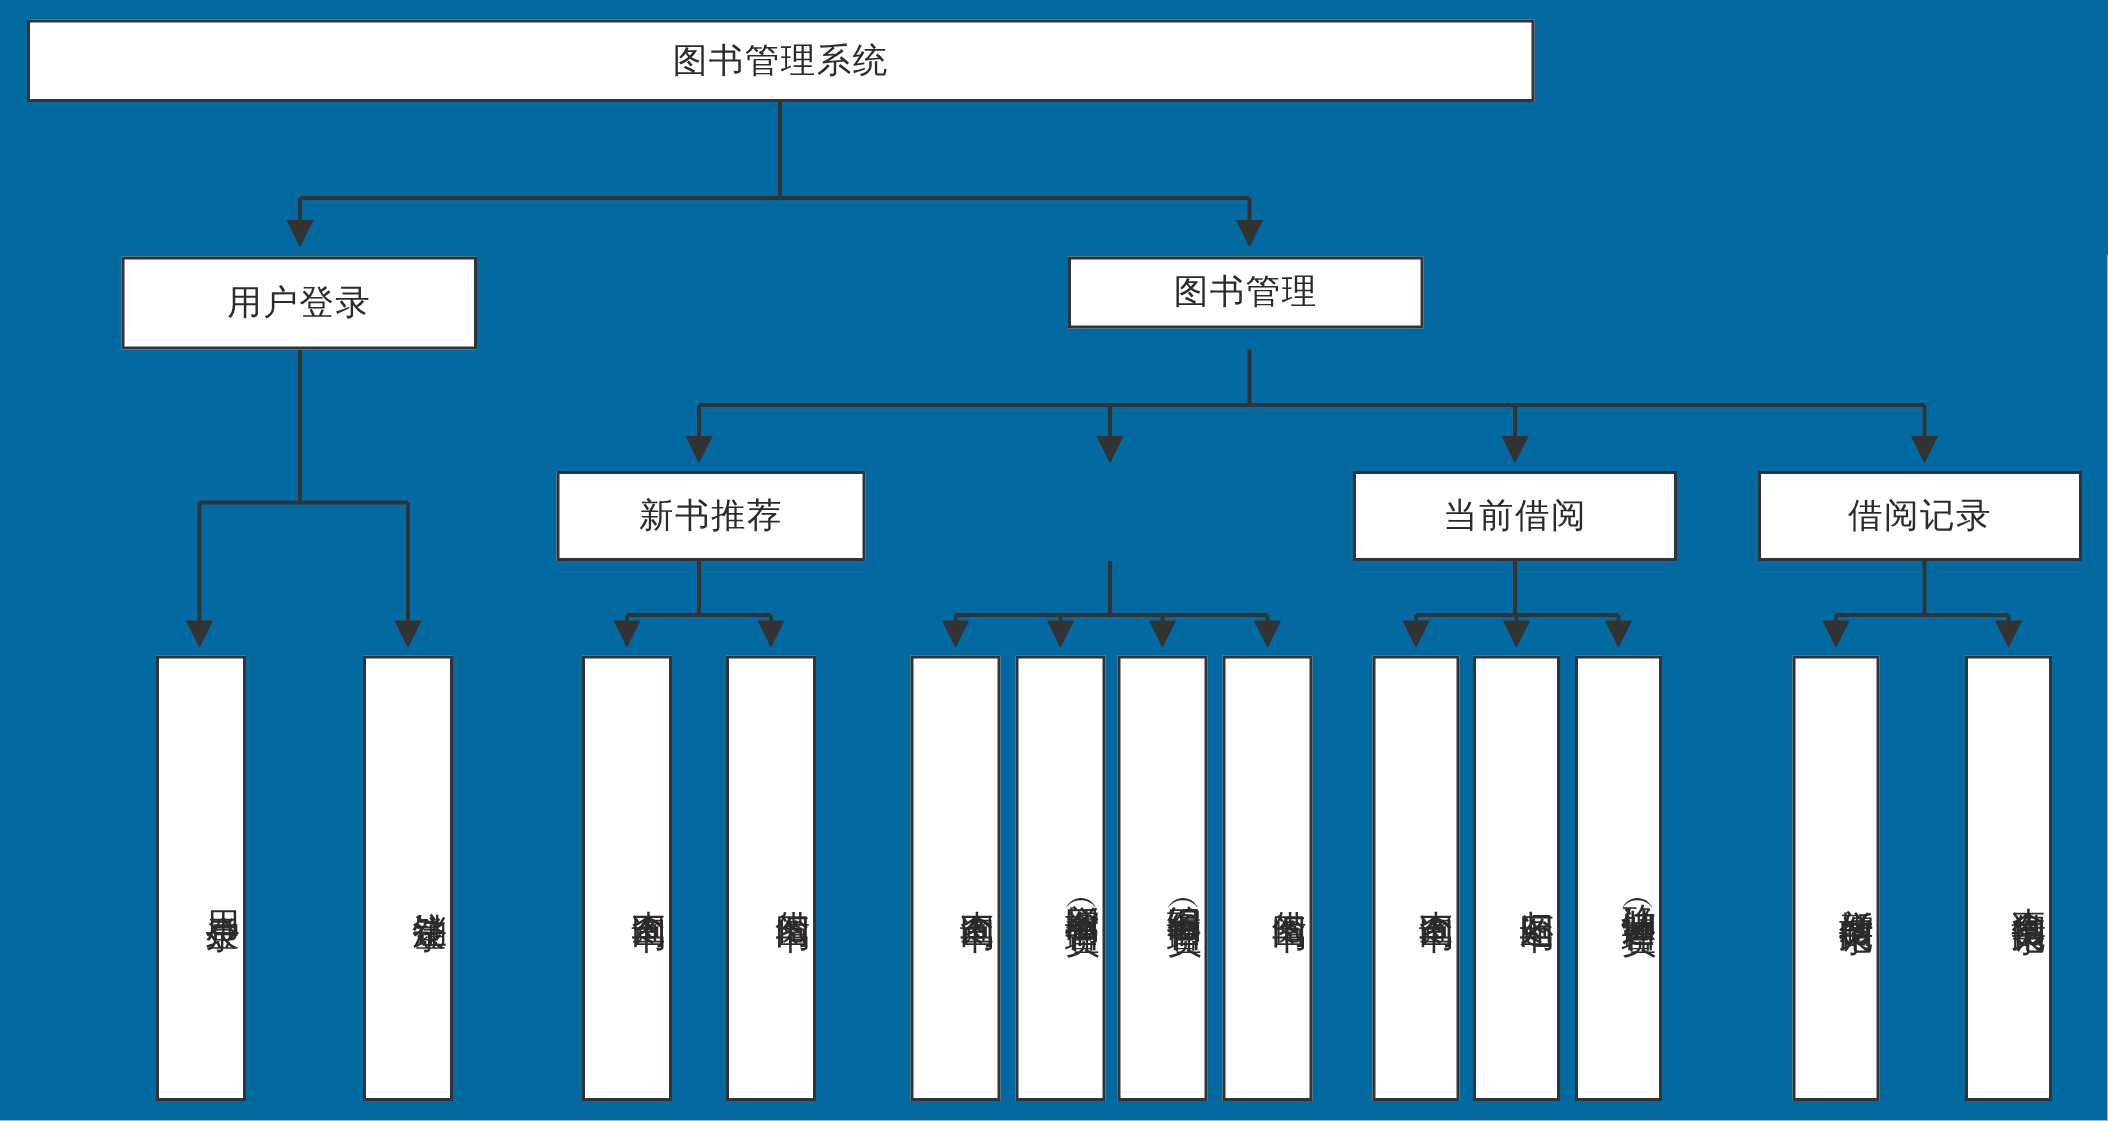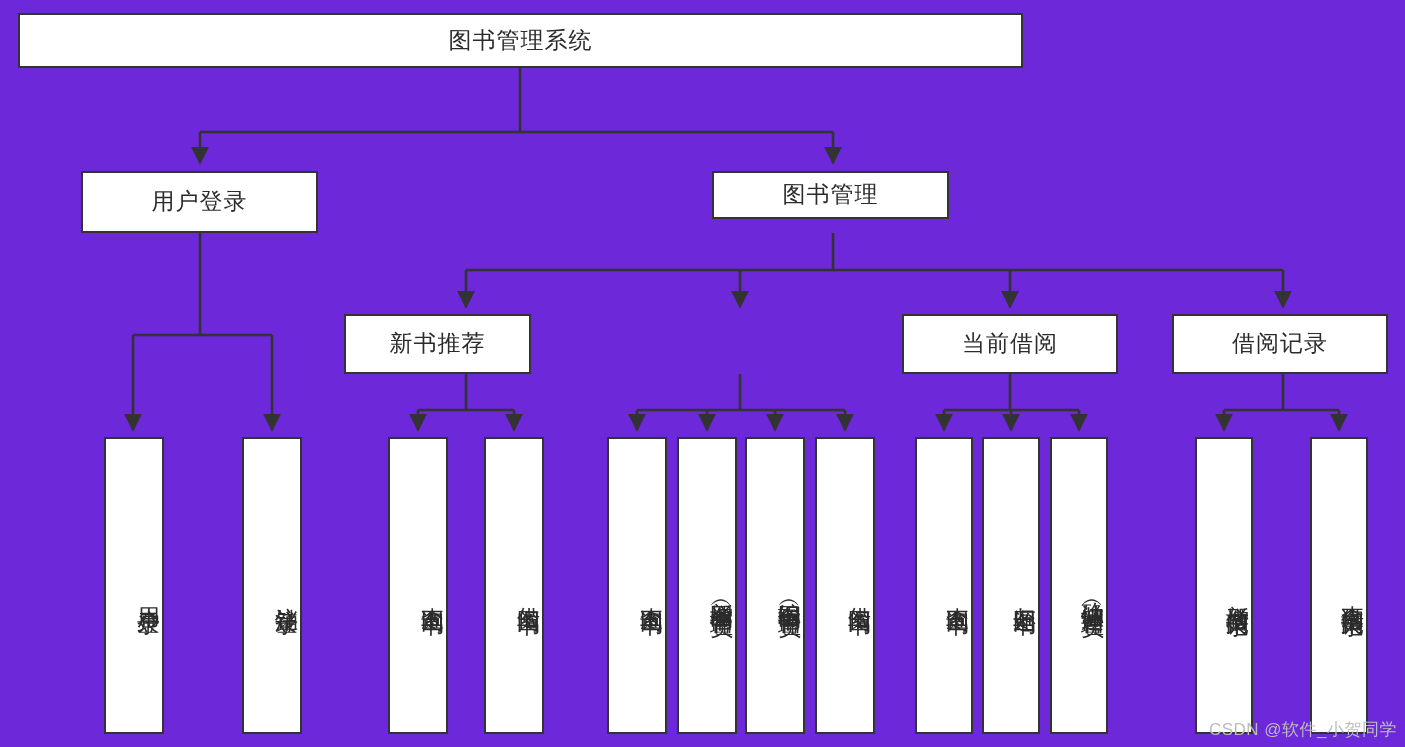--- a/index.html
+++ b/index.html
@@ -8,21 +8,21 @@
     background: #ffffff;
   }
   body {
     font-family: "Liberation Sans", "DejaVu Sans", sans-serif;
     color: #2b2b2b;
   }
   #canvas {
     position: relative;
     width: 1405px;
     height: 747px;
-    background: #6d28d9;
+    background: #0369a1;
     overflow: hidden;
   }
   #edges {
     position: absolute;
     left: 0;
     top: 0;
     width: 1405px;
     height: 747px;
   }
   .node {
@@ -125,21 +125,21 @@
     <span>图书管理系统</span>
   </div>
 
   <div class="node horizontal" style="left:81px; top:171px; width:237px; height:62px;">
     <span>用户登录</span>
   </div>
   <div class="node horizontal" style="left:712px; top:171px; width:237px; height:48px;">
     <span>图书管理</span>
   </div>
 
-  <div class="node horizontal" style="left:344px; top:314px; width:187px; height:60px;">
+  <div class="node horizontal" style="left:371px; top:314px; width:206px; height:60px;">
     <span>新书推荐</span>
   </div>
   <div class="node horizontal" style="left:902px; top:314px; width:216px; height:60px;">
     <span>当前借阅</span>
   </div>
   <div class="node horizontal" style="left:1172px; top:314px; width:216px; height:60px;">
     <span>借阅记录</span>
   </div>
 
   <div class="node vertical" style="left:104px; top:437px; width:60px; height:297px;">
@@ -179,15 +179,14 @@
     <span class="vtext">确认归还（管理员）</span>
   </div>
 
   <div class="node vertical" style="left:1195px; top:437px; width:58px; height:297px;">
     <span class="vtext">新增借阅记录</span>
   </div>
   <div class="node vertical" style="left:1310px; top:437px; width:58px; height:297px;">
     <span class="vtext">查询借阅记录</span>
   </div>
 
-  <div id="watermark">CSDN @软件_小贺同学</div>
 
 </div>
 
 </body></html>

